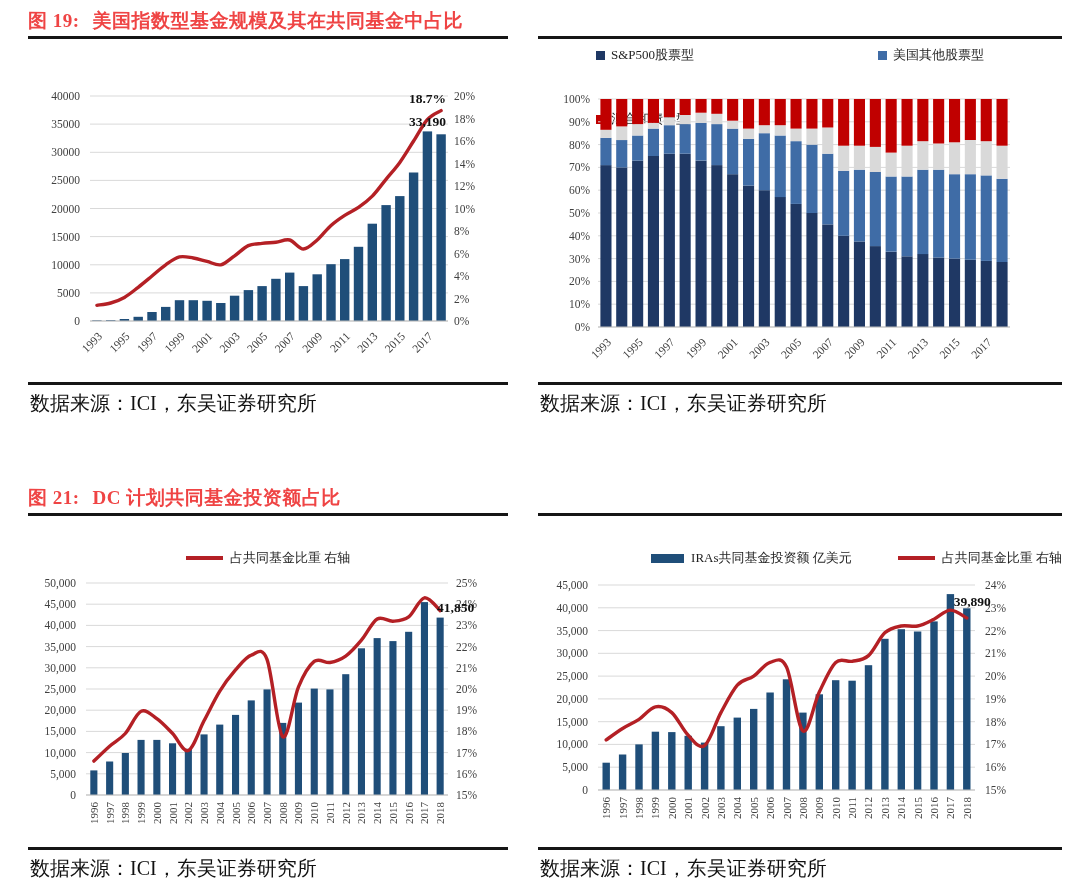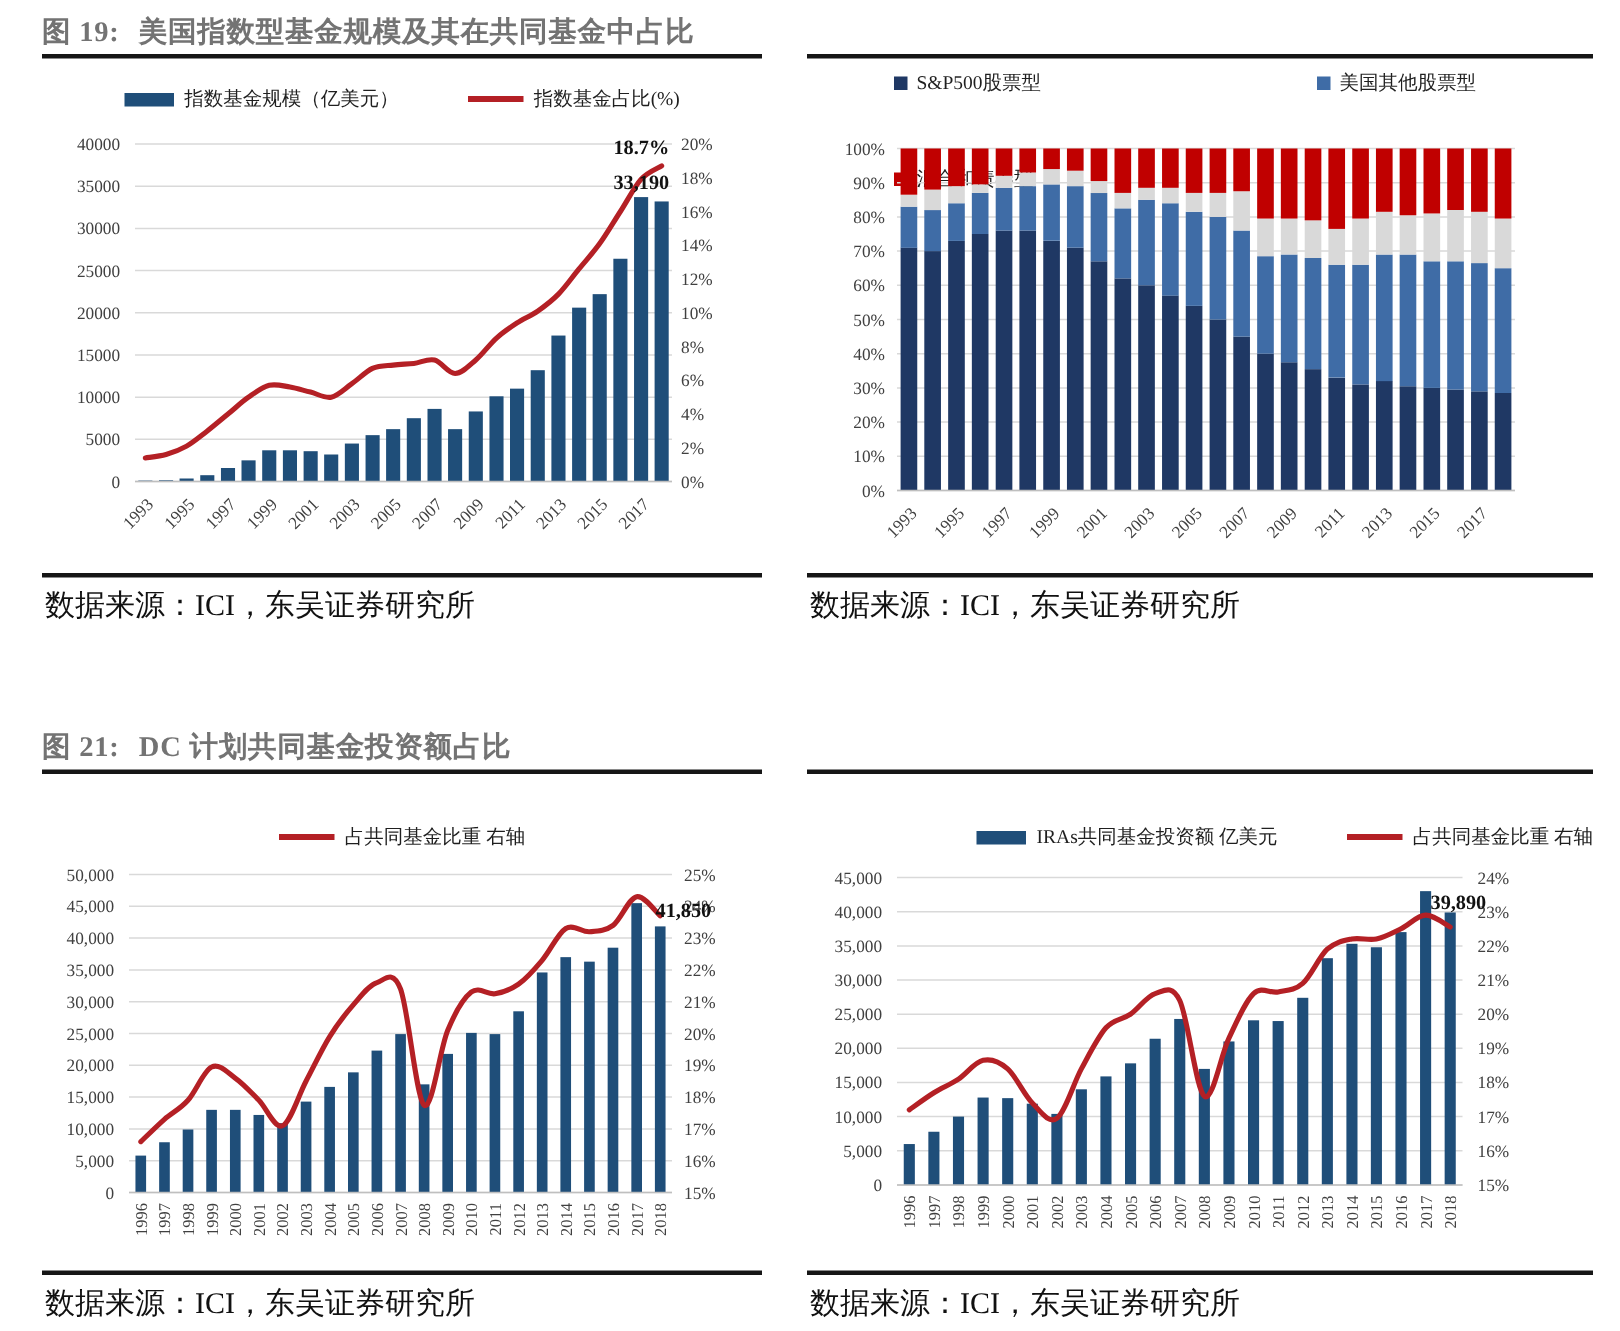--- a/index.html
+++ b/index.html
@@ -1,20 +1,20 @@
 <!DOCTYPE html>
 <html><head>
 <meta charset="utf-8">
 <style>
   html,body{margin:0;padding:0;width:1080px;height:887px;overflow:hidden;background:#fff;
     font-family:"Liberation Serif","DejaVu Serif",serif;}
   .page{position:relative;width:1080px;height:887px;background:#fff;}
   .panel{position:absolute;}
   .panel-title{position:absolute;top:0;left:0;margin:0;font-size:19px;font-weight:bold;
-    color:#737373;white-space:nowrap;letter-spacing:0.5px;}
+    color:#ef4444;white-space:nowrap;letter-spacing:0.5px;}
   .panel-title .prefix{margin-right:13px;}
   .title-rule{position:absolute;left:0;right:0;height:3px;background:#161616;}
   .legend{position:absolute;left:0;right:0;display:flex;justify-content:center;gap:46px;
     font-size:13px;color:#1f1f1f;align-items:center;}
   .legend.cols{display:grid;grid-template-columns:236px auto;justify-content:start;
     padding-left:58px;row-gap:6px;column-gap:0;gap:46px;}
   .legend-item{display:flex;align-items:center;white-space:nowrap;}
   .swatch-bar{display:inline-block;width:33px;height:9px;margin-right:7px;}
   .swatch-line{display:inline-block;width:37px;height:4px;margin-right:7px;}
   .swatch-square{display:inline-block;width:9px;height:9px;margin-right:6px;}
@@ -26,30 +26,20 @@
 </head>
 <body>
 
 <div class="page">
 
   <section class="panel" style="left: 28px; top: 8px; width: 480px; height: 404px;">
     <h2 class="panel-title">
       <span class="prefix">图 19:</span><span>美国指数型基金规模及其在共同基金中占比</span>
     </h2>
     <div class="title-rule" style="top: 28px;"></div>
-    <div class="legend" style="top: 49px;">
-        <span class="legend-item">
-          <span class="swatch-bar" style="background: rgb(31, 78, 121);"></span>
-          <span>指数基金规模（亿美元）</span>
-        </span>
-        <span class="legend-item">
-          <span class="swatch-line" style="background: rgb(180, 32, 37);"></span>
-          <span>指数基金占比(%)</span>
-        </span>
-      </div>
     <svg class="chart" width="480" height="288" style="top: 78px;">
         <line x1="62" y1="235.0" x2="420" y2="235.0" stroke="#D9D9D9" stroke-width="1"></line>
         <line x1="62" y1="206.9" x2="420" y2="206.9" stroke="#D9D9D9" stroke-width="1"></line>
         <line x1="62" y1="178.8" x2="420" y2="178.8" stroke="#D9D9D9" stroke-width="1"></line>
         <line x1="62" y1="150.6" x2="420" y2="150.6" stroke="#D9D9D9" stroke-width="1"></line>
         <line x1="62" y1="122.5" x2="420" y2="122.5" stroke="#D9D9D9" stroke-width="1"></line>
         <line x1="62" y1="94.4" x2="420" y2="94.4" stroke="#D9D9D9" stroke-width="1"></line>
         <line x1="62" y1="66.3" x2="420" y2="66.3" stroke="#D9D9D9" stroke-width="1"></line>
         <line x1="62" y1="38.1" x2="420" y2="38.1" stroke="#D9D9D9" stroke-width="1"></line>
         <line x1="62" y1="10.0" x2="420" y2="10.0" stroke="#D9D9D9" stroke-width="1"></line>

